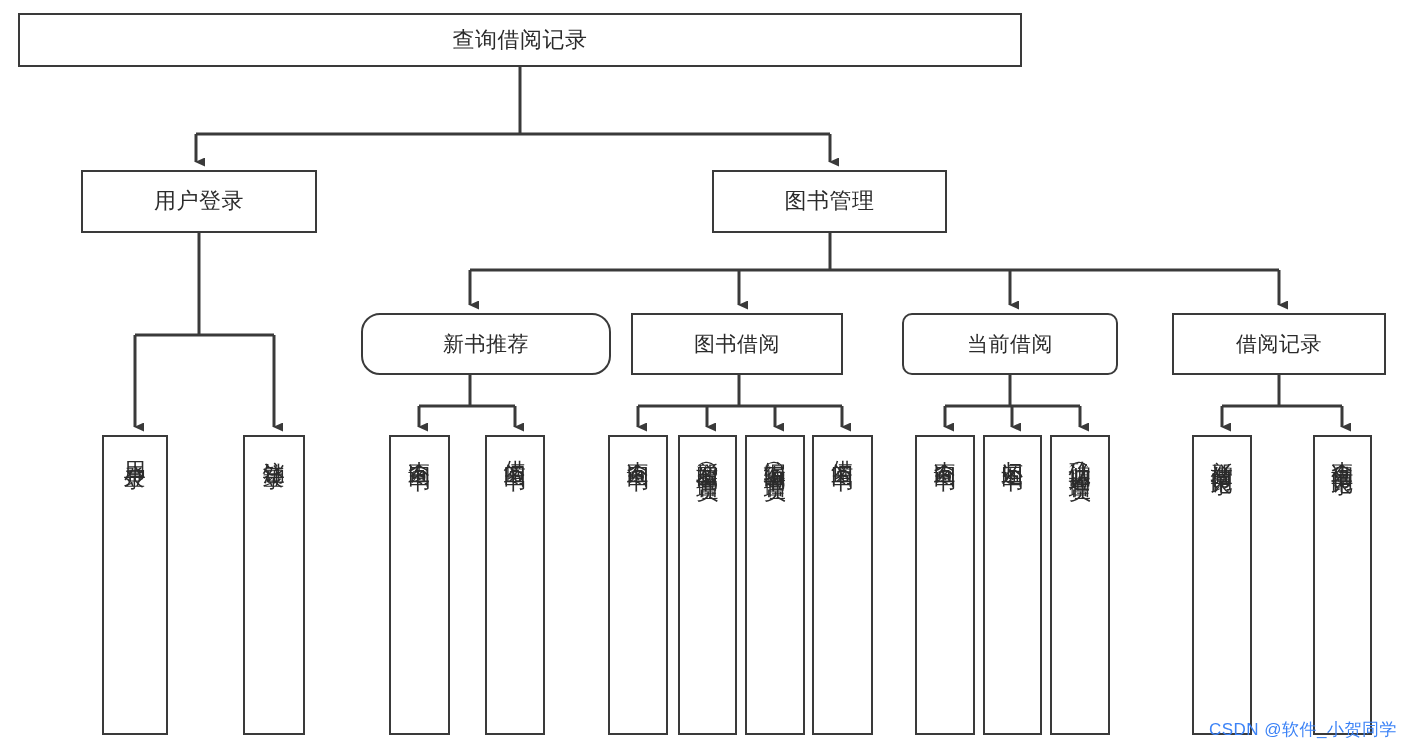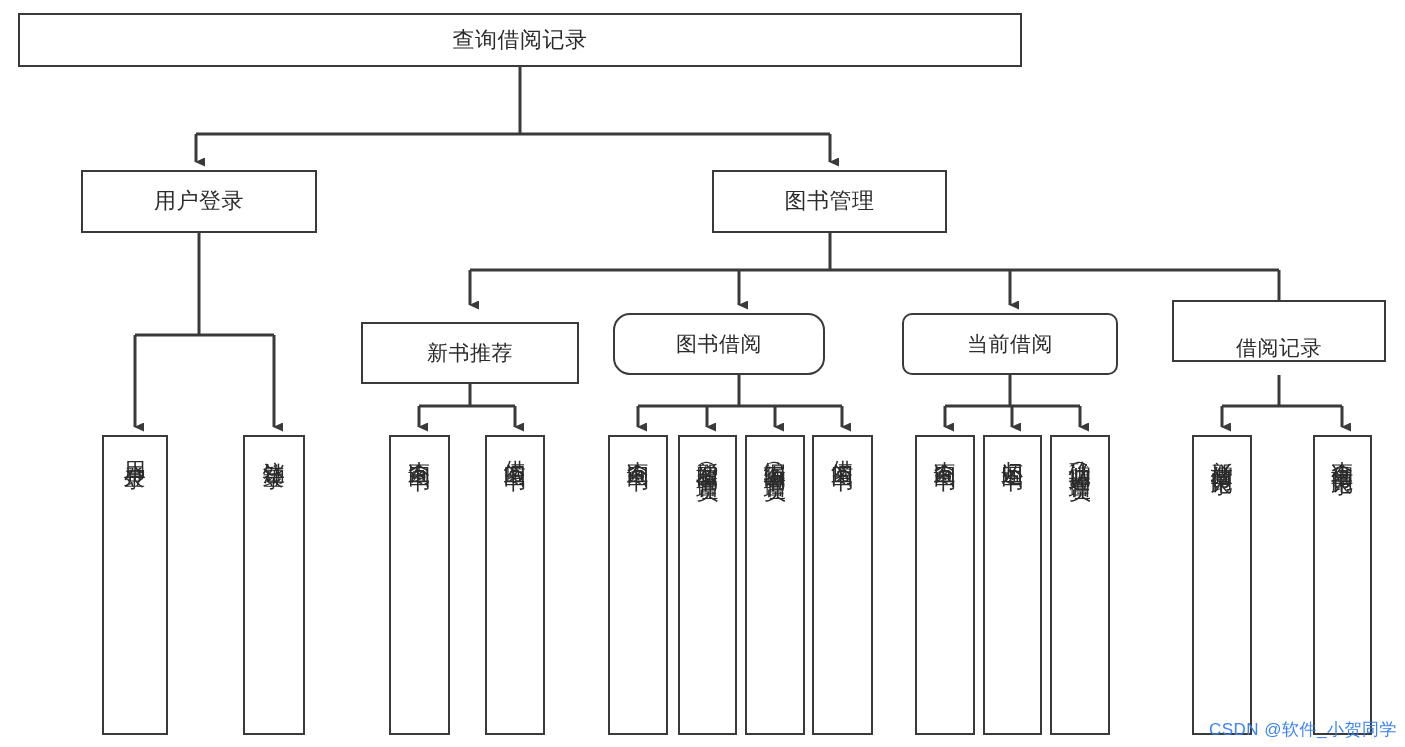--- a/index.html
+++ b/index.html
@@ -130,30 +130,30 @@
     <span class="label">查询借阅记录</span>
   </div>
 
   <div class="node level2" style="left:81px; top:170px; width:236px; height:63px;">
     <span class="label">用户登录</span>
   </div>
   <div class="node level2" style="left:712px; top:170px; width:235px; height:63px;">
     <span class="label">图书管理</span>
   </div>
 
-  <div class="node level3" style="left:361px; top:322px; width:218px; height:62px;">
+  <div class="node level3" style="left:361px; top:313px; width:250px; height:62px;border-radius:19px;">
     <span class="label">新书推荐</span>
   </div>
-  <div class="node level3" style="left:613px; top:313px; width:212px; height:62px;border-radius:17px;">
+  <div class="node level3" style="left:631px; top:313px; width:212px; height:62px;">
     <span class="label">图书借阅</span>
   </div>
   <div class="node level3" style="left:902px; top:313px; width:216px; height:62px;border-radius:10px;">
     <span class="label">当前借阅</span>
   </div>
-  <div class="node level3" style="left:1172px; top:300px; width:214px; height:62px;align-items:flex-end;">
+  <div class="node level3" style="left:1172px; top:313px; width:214px; height:62px;">
     <span class="label">借阅记录</span>
   </div>
 
   <div class="node leaf" style="left:102px; top:435px; width:66px; height:300px;">
     <span class="label">用户登录</span>
   </div>
   <div class="node leaf" style="left:243px; top:435px; width:62px; height:300px;">
     <span class="label">注销登录</span>
   </div>
   <div class="node leaf" style="left:389px; top:435px; width:61px; height:300px;">

